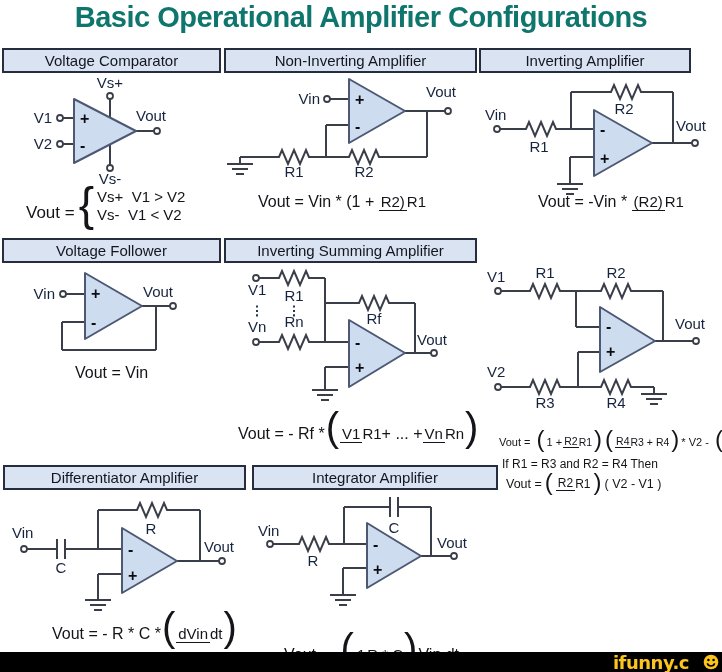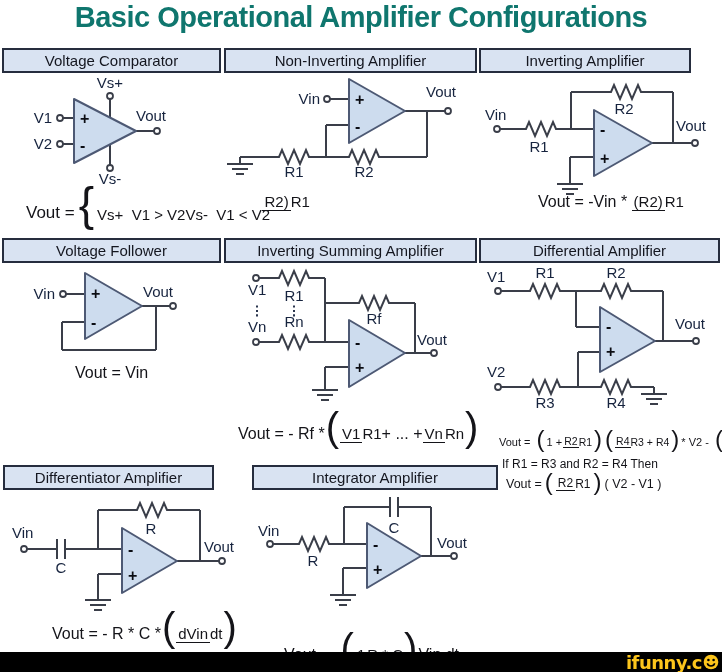--- a/index.html
+++ b/index.html
@@ -17,32 +17,32 @@
   .lbl{font:15px "Liberation Sans",sans-serif;fill:#16233e;}
   .pm{font:bold 16px "Liberation Sans",sans-serif;fill:#0b0d13;}
   .dots{font:bold 13px "Liberation Sans",sans-serif;fill:#16233e;}
   .formula{position:absolute;display:flex;align-items:flex-end;color:#141419;
            font-size:16px;white-space:pre;}
   .frac{display:inline-flex;flex-direction:row;align-items:center;line-height:1.1;font-size:15px;}
   .frac .num{border-bottom:1.6px solid #141419;padding:0 2px;}
   .bigp{font-size:40px;font-weight:400;line-height:0.8;margin:0 1px;}
   .medp{font-size:24px;line-height:0.8;margin:0 1px;}
   .brace{font-size:46px;line-height:0.8;margin:0 3px 0 4px;}
-  .cases{display:flex;flex-direction:row;line-height:1.15;font-size:15px;}
+  .cases{display:flex;flex-direction:column;line-height:1.15;font-size:15px;}
   .lhs17{font-size:17px;}
   .f6{font-size:11px;gap:1px;}
   .f6 .frac{font-size:10.5px;line-height:1.05;}
   .f6 .frac .num{border-bottom-width:1px;padding:0 1px;}
   .f6b{font-size:12px;}
   .f6c{font-size:12.5px;gap:2px;}
   .f6c .frac{font-size:12px;}
   .footer{position:absolute;left:0;top:652px;width:722px;height:20px;background:#000;
           display:flex;align-items:center;justify-content:flex-end;box-sizing:border-box;padding-right:3px;}
   .wmtext{color:#fcc51c;font-weight:bold;font-size:18px;letter-spacing:-0.5px;
-          font-family:"DejaVu Sans",sans-serif;display:flex;align-items:center;gap:1px;}
+          font-family:"DejaVu Sans",sans-serif;display:flex;align-items:center;gap:14px;}
 </style>
 </head>
 <body>
 
 <div class="stage">
 
   
   <svg width="0" height="0">
     <defs>
       <path id="res" d="M0 0 h4 l3 -7 l6 14 l6 -14 l6 14 l6 -14 l3 7 h4"></path>
@@ -52,22 +52,21 @@
   </svg>
 
   <div class="title">Basic Operational Amplifier Configurations</div>
 
   
   <div class="hdr" style="left:224px;top:48px;width:253px">Non-Inverting Amplifier</div>
   <div class="hdr" style="left:2px;top:48px;width:219px">Voltage Comparator</div>
   <div class="hdr" style="left:479px;top:48px;width:212px">Inverting Amplifier</div>
   <div class="hdr" style="left:2px;top:238px;width:219px">Voltage Follower</div>
   <div class="hdr" style="left:224px;top:238px;width:253px">Inverting Summing Amplifier</div>
-  <div class="hdr" style="left:479px;top:238px;width:241px">Differential Amplifier</div>
-  <div class="hdr" style="left:3px;top:465px;width:211px">Differentiator Amplifier</div>
+  <div class="hdr" style="left:3px;top:465px;width:243px">Differentiator Amplifier</div>
   <div class="hdr" style="left:252px;top:465px;width:246px">Integrator Amplifier</div>
 
   
   <svg class="circ" style="left:0;top:73px" width="222" height="120" viewBox="0 0 222 120">
     <g class="wire">
       <path d="M63 45H74 M63 71H74 M110 26V44 M110 72V92 M136 58H154"></path>
     </g>
     <polygon class="tri" points="74,26 74,90 136,58"></polygon>
     <g class="term">
       <circle cx="60" cy="45" r="3"></circle>
@@ -243,21 +242,21 @@
   <div class="formula" style="left:26px;top:186px">
     <span class="lhs17">Vout =</span>
     <span class="brace">{</span>
     <span class="cases">
       <span>Vs+  V1 &gt; V2</span>
       <span>Vs-  V1 &lt; V2</span>
     </span>
   </div>
 
   <div class="formula" style="left:258px;top:193px">
-    <span> </span>
+    <span>Vout = Vin * (1 +</span><span> </span>
     <span class="frac">
       <span class="num">R2)</span>
       <span class="den">R1</span>
     </span>
   </div>
 
   <div class="formula" style="left:538px;top:193px">
     <span>Vout = -Vin *</span><span> </span>
     <span class="frac">
       <span class="num">(R2)</span>

